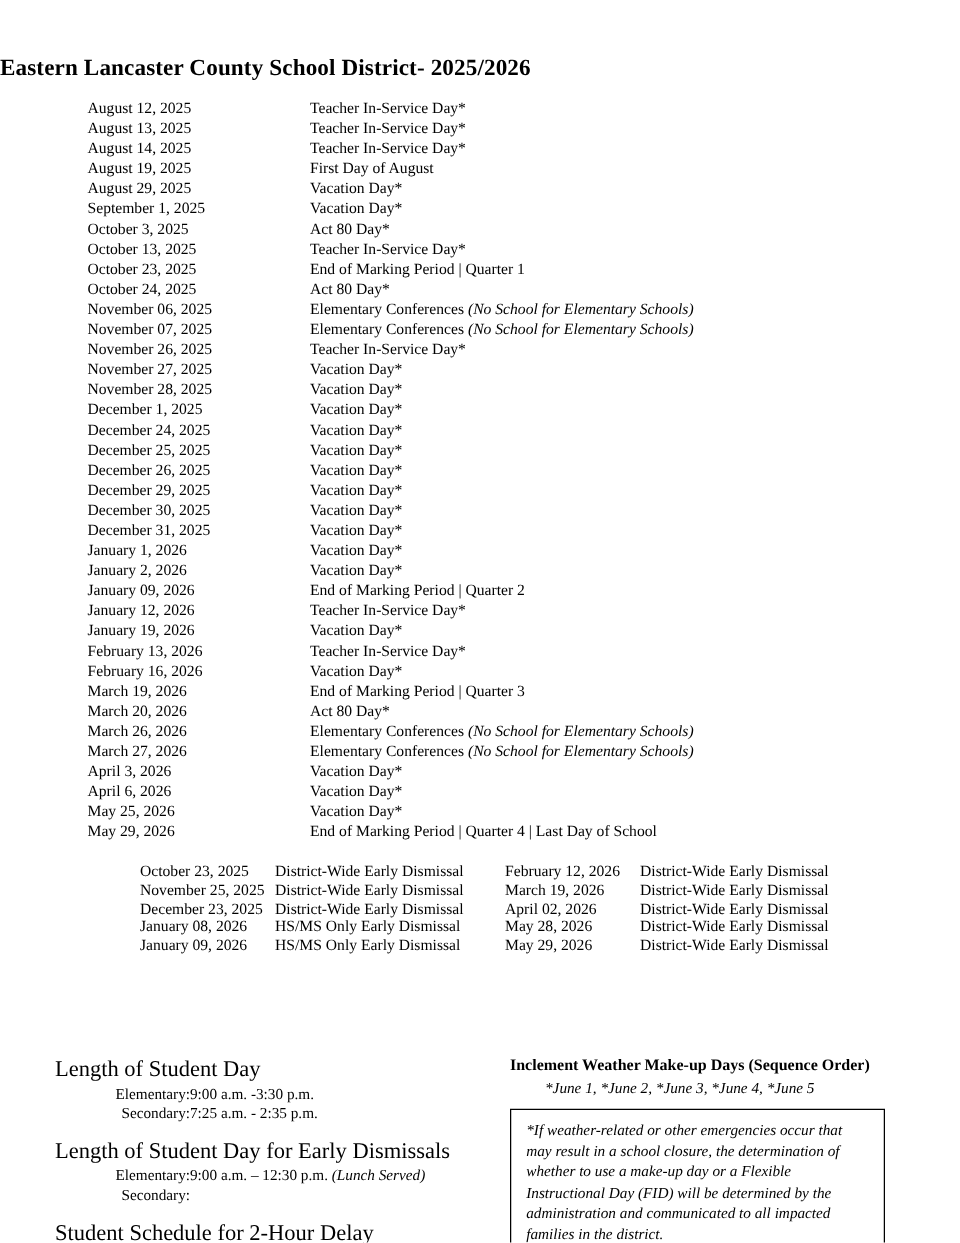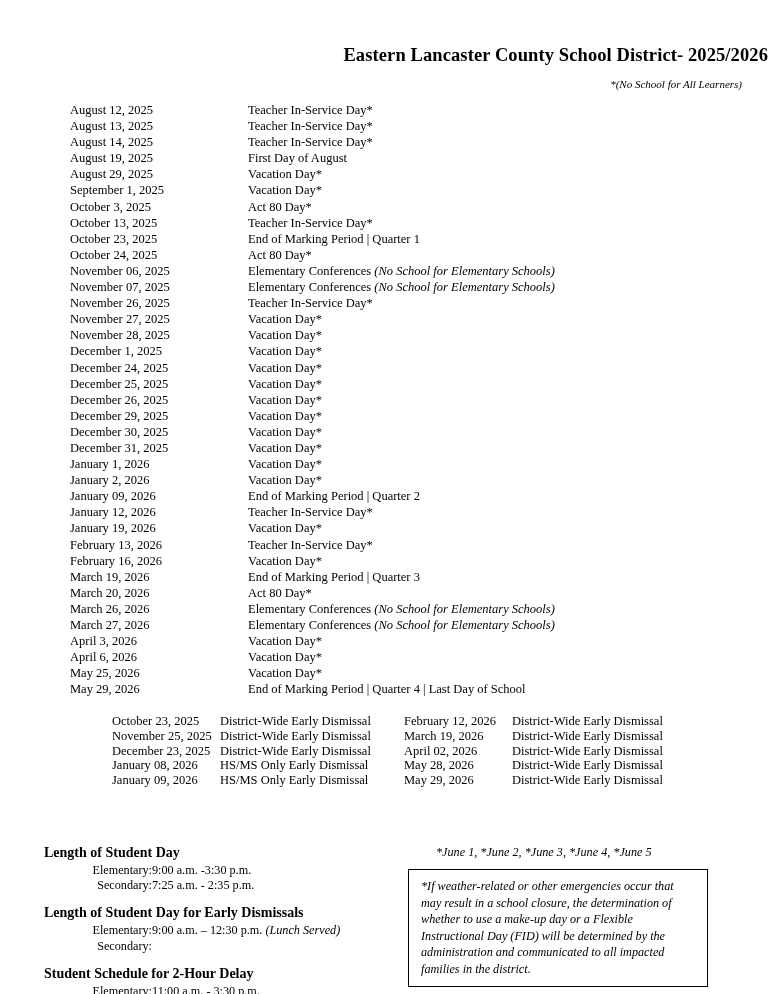--- a/index.html
+++ b/index.html
@@ -16,21 +16,21 @@
     overflow: hidden;
   }
   .page {
     width: 768px;
     height: 994px;
     position: relative;
     box-sizing: border-box;
     padding: 0;
   }
   .title {
-    text-align: right;
+    text-align: left;
     font-weight: bold;
     font-size: 18.5px;
     margin-top: 45px;
     letter-spacing: 0.1px;
   }
   .subnote {
     text-align: right;
     font-size: 11px;
     font-style: italic;
     margin-top: 12px;
@@ -86,22 +86,22 @@
   }
   .col-left {
     width: 364px;
     flex: 0 0 364px;
   }
   .col-right {
     flex: 1 1 auto;
     padding-left: 0px;
   }
   .sec-head {
-    font-weight: bold;
-    font-size: 14px;
+    font-weight: normal;
+    font-size: 18px;
     margin-bottom: 2px;
   }
   .sec-block {
     margin-bottom: 12px;
   }
   .lvl-row {
     display: flex;
     font-size: 12.2px;
     line-height: 15.2px;
     white-space: nowrap;
@@ -133,21 +133,20 @@
     width: 300px;
     box-sizing: border-box;
   }
 </style>
 </head>
 <body>
 
 <div class="page">
 
   <div class="title">Eastern Lancaster County School District- 2025/2026</div>
-  <div class="subnote">*(No School for All Learners)</div>
 
   <div class="cal-list">
       <div class="cal-row">
         <div class="cal-date">August 12, 2025</div>
         <div class="cal-event"><span>Teacher In-Service Day*</span></div>
       </div>
       <div class="cal-row">
         <div class="cal-date">August 13, 2025</div>
         <div class="cal-event"><span>Teacher In-Service Day*</span></div>
       </div>
@@ -376,20 +375,21 @@
           <div id="two-hour-delay-rows">
               <div class="lvl-row">
                 <div class="lvl-label">Elementary:</div>
                 <div class="lvl-time"><span>11:00 a.m. - 3:30 p.m.</span></div>
               </div>
             </div>
         </div>
 
       </div>
       <div class="col-right">
+        <div class="weather-head">Inclement Weather Make-up Days (Sequence Order)</div>
         <div class="weather-days">*June 1, *June 2, *June 3, *June 4, *June 5</div>
         <div class="weather-box">*If weather-related or other emergencies occur that may result in a school closure, the determination of whether to use a make-up day or a Flexible Instructional Day (FID) will be determined by the administration and communicated to all impacted families in the district.</div>
 
       </div>
     </div>
   </div>
 
 </div>
 
 </body></html>

